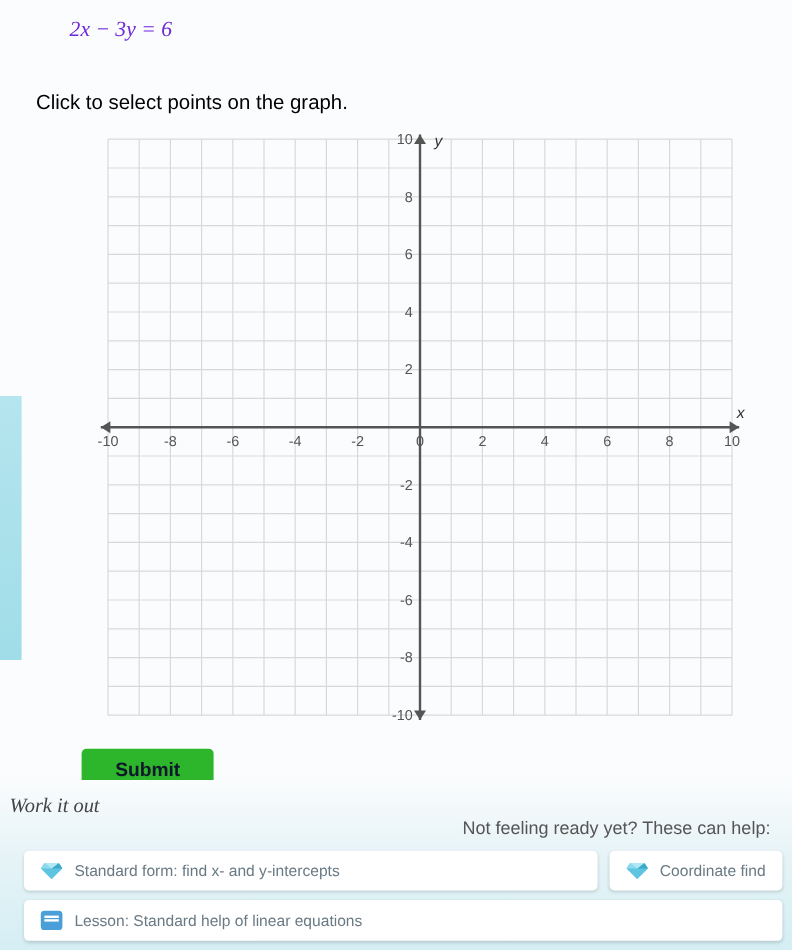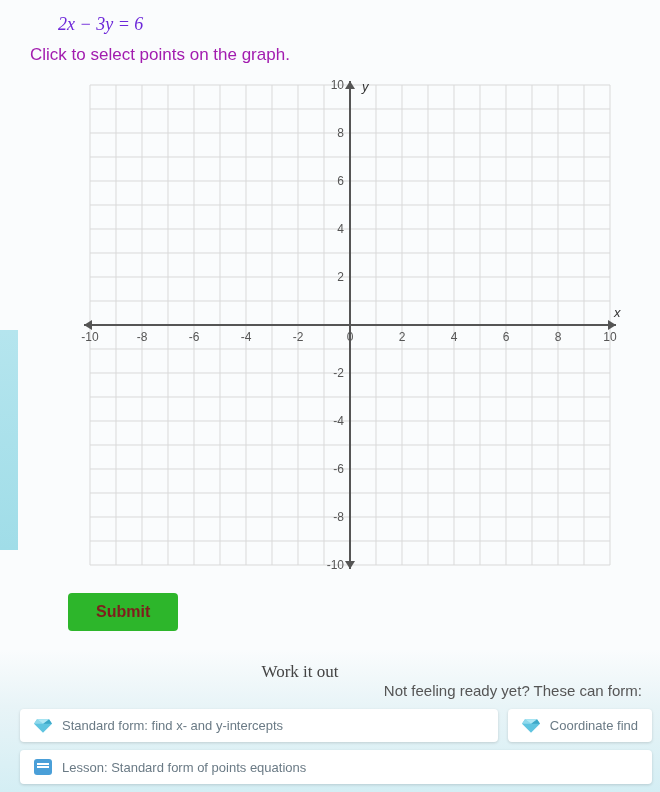--- a/index.html
+++ b/index.html
@@ -13,54 +13,56 @@
   }
   .equation {
     font-size: 18px;
     font-style: italic;
     color: #6d28d9;
     padding: 14px 0 10px 58px;
     font-family: "Times New Roman", serif;
   }
   .instruction {
     font-size: 17px;
-    color: #a21caf;
+    color: #000000;
     padding: 0 0 10px 30px;
+    margin-top: 31px;
   }
   .graph-wrap {
     width: 560px;
     height: 510px;
     margin-left: 70px;
     position: relative;
     cursor: pointer;
   }
   svg.grid { width: 100%; height: 100%; display: block; }
   .submit-btn {
     background: #2db62b;
-    color: #7f1d1d;
+    color: #0f172a;
     border: none;
     border-radius: 4px;
     font-size: 16px;
     font-weight: 600;
     padding: 10px 28px;
     margin: 8px 0 0 68px;
     cursor: pointer;
   }
   .help-section {
     position: absolute;
     bottom: 0;
     left: 0;
     right: 0;
     padding: 12px 8px 0 8px;
     background: linear-gradient(to bottom, #fafcfd 0%, #e8f4f7 40%, #d4eef4 100%);
   }
   .help-title {
-    text-align: center;
+    text-align: left;
     font-size: 17px;
     color: #444;
+    font-style: italic;
     padding-right: 60px;
     font-family: Georgia, serif;
   }
   .help-sub {
     text-align: right;
     font-size: 15px;
     color: #555;
     padding-right: 10px;
     margin-bottom: 10px;
   }
@@ -185,21 +187,21 @@
       <text x="274" y="110" font-size="12" fill="#555" text-anchor="end">6</text>
       <text x="274" y="62" font-size="12" fill="#555" text-anchor="end">8</text>
       <text x="274" y="14" font-size="12" fill="#555" text-anchor="end">10</text>
     </svg>
 </div>
 
 <button class="submit-btn">Submit</button>
 
 <div class="help-section">
   <div class="help-title">Work it out</div>
-  <div class="help-sub">Not feeling ready yet? These can form:</div>
+  <div class="help-sub">Not feeling ready yet? These can help:</div>
   <div class="help-row">
     <div class="help-card wide">
       <svg class="diamond-icon" viewBox="0 0 24 18">
         <polygon points="4,0 20,0 24,6 12,18 0,6" fill="#5fc4e0"></polygon>
         <polygon points="4,0 12,6 0,6" fill="#8fd9ec"></polygon>
         <polygon points="20,0 24,6 12,6" fill="#3da8c8"></polygon>
         <polygon points="4,0 20,0 12,6" fill="#b0e8f5"></polygon>
       </svg>
       <span>Standard form: find x- and y-intercepts</span>
     </div>
@@ -209,19 +211,19 @@
         <polygon points="4,0 12,6 0,6" fill="#8fd9ec"></polygon>
         <polygon points="20,0 24,6 12,6" fill="#3da8c8"></polygon>
         <polygon points="4,0 20,0 12,6" fill="#b0e8f5"></polygon>
       </svg>
       <span>Coordinate find</span>
     </div>
   </div>
   <div class="help-row">
     <div class="help-card wide">
       <span class="lesson-icon"></span>
-      <span>Lesson: Standard form of points equations</span>
+      <span>Lesson: Standard help of linear equations</span>
     </div>
   </div>
 </div>
 
 
 
 
 </body></html>

